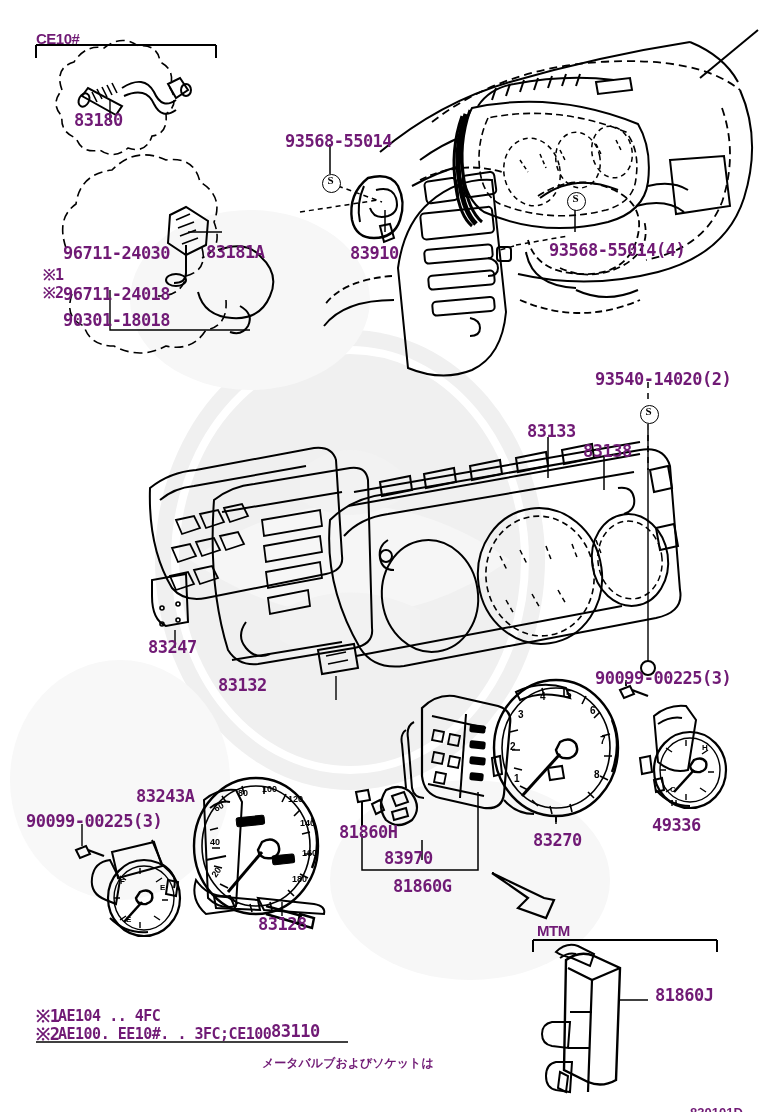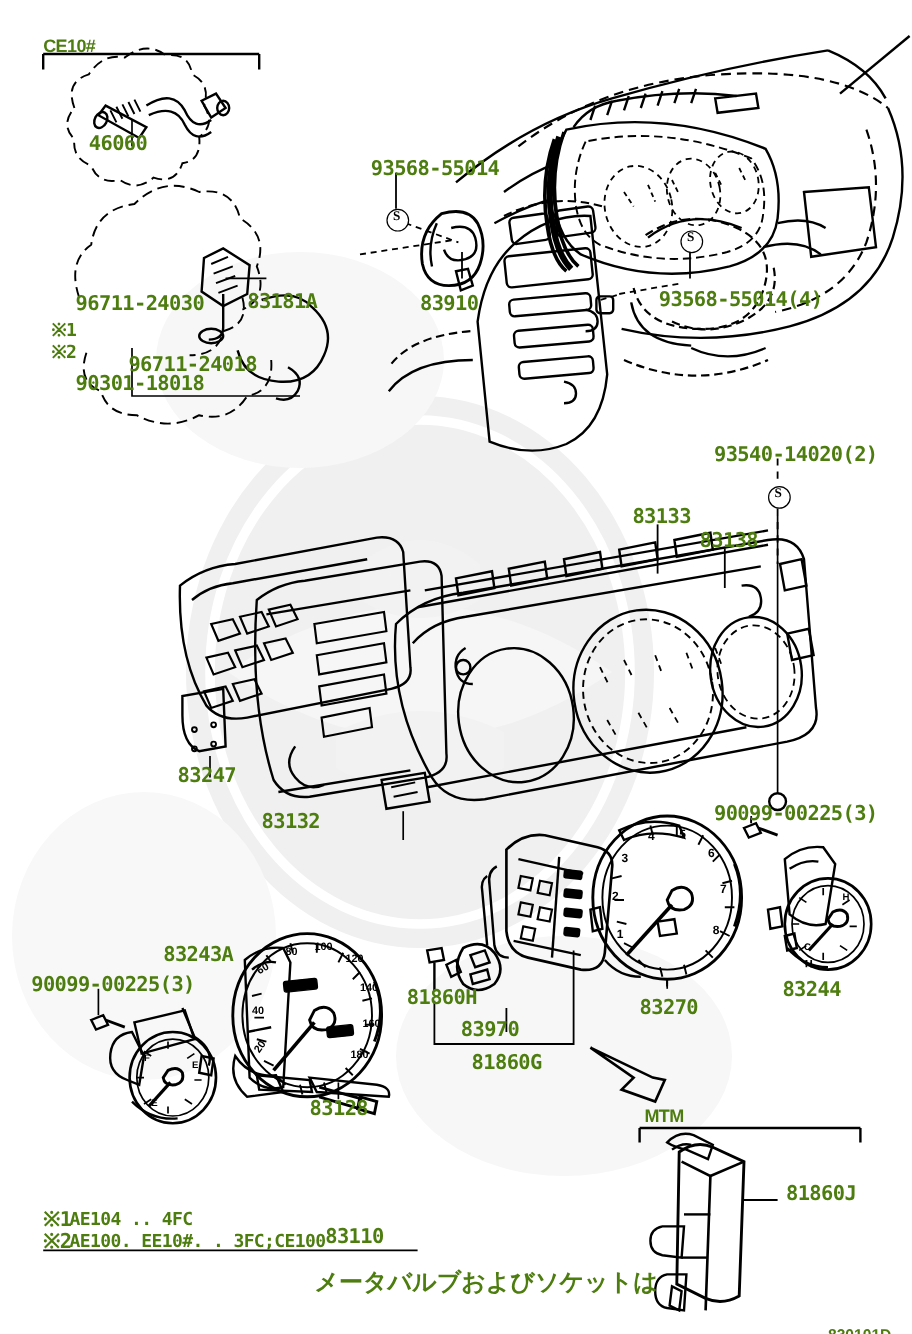--- a/index.html
+++ b/index.html
@@ -1,25 +1,25 @@
 <!DOCTYPE html>
 <html><head>
 <meta charset="utf-8">
 <style>
   html,body{margin:0;padding:0;background:#ffffff;}
   body{width:760px;height:1112px;position:relative;overflow:hidden;
        font-family:"Liberation Sans","DejaVu Sans",sans-serif;color:#000;}
   #sheet{position:absolute;inset:0;width:760px;height:1112px;}
-  .lbl{position:absolute;white-space:pre;font-weight:bold;color:#4d7c0f;
+  .lbl{position:absolute;white-space:pre;font-weight:bold;color:#701a75;
        font-family:"DejaVu Sans Mono","Liberation Mono",monospace;
        letter-spacing:-0.5px;}
   .pn{font-size:17px;}
   .pn-s{font-size:15px;}
   .grp{font-size:15px;font-weight:bold;font-family:"Liberation Sans",sans-serif;}
-  .jp{font-size:20px;font-weight:bold;font-family:"DejaVu Sans",sans-serif;letter-spacing:0px;}
+  .jp{font-size:12px;font-weight:bold;font-family:"DejaVu Sans",sans-serif;letter-spacing:0px;}
   .note{font-size:15px;font-weight:bold;font-family:"DejaVu Sans Mono","Liberation Mono",monospace;}
   .diagid{font-size:13px;font-weight:bold;font-family:"Liberation Sans",sans-serif;letter-spacing:0px;margin-top:16px;}
   svg{position:absolute;left:0;top:0;}
   .ln{stroke:#000;fill:none;}
   .wm{fill:#f0f0f0;stroke:none;}
   .wm2{stroke:#eeeeee;fill:none;stroke-width:7;}
 </style>
 </head>
 <body>
 
@@ -430,38 +430,38 @@
 <div style="position:absolute;left:322px;top:174px;width:17px;height:17px;line-height:17px;text-align:center;font:bold 11px 'Liberation Serif',serif;">S</div>
 
 <div style="position:absolute;left:567px;top:192px;width:17px;height:17px;border:1.8px solid #000;border-radius:50%;background:#fff;"></div>
 <div style="position:absolute;left:567px;top:192px;width:17px;height:17px;line-height:17px;text-align:center;font:bold 11px 'Liberation Serif',serif;">S</div>
 
 <div style="position:absolute;left:640px;top:405px;width:17px;height:17px;border:1.8px solid #000;border-radius:50%;background:#fff;"></div>
 <div style="position:absolute;left:640px;top:405px;width:17px;height:17px;line-height:17px;text-align:center;font:bold 11px 'Liberation Serif',serif;">S</div>
 
 <div id="label-layer">
       <div class="lbl grp" style="left: 36px; top: 30px;">CE10#</div>
-      <div class="lbl pn" style="left: 74px; top: 110px;">46060</div>
+      <div class="lbl pn" style="left: 74px; top: 110px;">83180</div>
       <div class="lbl pn" style="left: 63px; top: 243px;">96711-24030</div>
       <div class="lbl pn" style="left: 63px; top: 262px; margin-top: 48px;">90301-18018</div>
-      <div class="lbl pn" style="left: 63px; top: 294px; margin-left: 44px;">96711-24018</div>
+      <div class="lbl pn" style="left: 63px; top: 284px;">96711-24018</div>
       <div class="lbl pn-s" style="left: 43px; top: 264px;">※1</div>
       <div class="lbl pn-s" style="left: 43px; top: 282px;">※2</div>
       <div class="lbl pn" style="left: 206px; top: 242px;">83181A</div>
-      <div class="lbl pn" style="left: 285px; top: 131px; margin-left: 24px;">93568-55014</div>
+      <div class="lbl pn" style="left: 285px; top: 131px;">93568-55014</div>
       <div class="lbl pn" style="left: 350px; top: 243px;">83910</div>
       <div class="lbl pn" style="left: 525px; top: 240px; margin-left: 24px;">93568-55014(4)</div>
       <div class="lbl pn" style="left: 595px; top: 369px;">93540-14020(2)</div>
       <div class="lbl pn" style="left: 527px; top: 421px;">83133</div>
       <div class="lbl pn" style="left: 583px; top: 441px;">83138</div>
       <div class="lbl pn" style="left: 148px; top: 637px;">83247</div>
       <div class="lbl pn" style="left: 218px; top: 675px;">83132</div>
       <div class="lbl pn" style="left: 595px; top: 668px;">90099-00225(3)</div>
       <div class="lbl pn" style="left: 533px; top: 830px;">83270</div>
-      <div class="lbl pn" style="left: 652px; top: 815px;">83244</div>
+      <div class="lbl pn" style="left: 652px; top: 815px;">49336</div>
       <div class="lbl pn" style="left: 136px; top: 786px;">83243A</div>
       <div class="lbl pn" style="left: 26px; top: 811px;">90099-00225(3)</div>
       <div class="lbl pn" style="left: 339px; top: 822px;">81860H</div>
       <div class="lbl pn" style="left: 384px; top: 848px;">83970</div>
       <div class="lbl pn" style="left: 393px; top: 876px;">81860G</div>
       <div class="lbl pn" style="left: 258px; top: 914px;">83128</div>
       <div class="lbl pn" style="left: 240px; top: 1021px; margin-left: 31px;">83110</div>
       <div class="lbl grp" style="left: 537px; top: 922px;">MTM</div>
       <div class="lbl pn" style="left: 655px; top: 985px;">81860J</div>
     </div>

